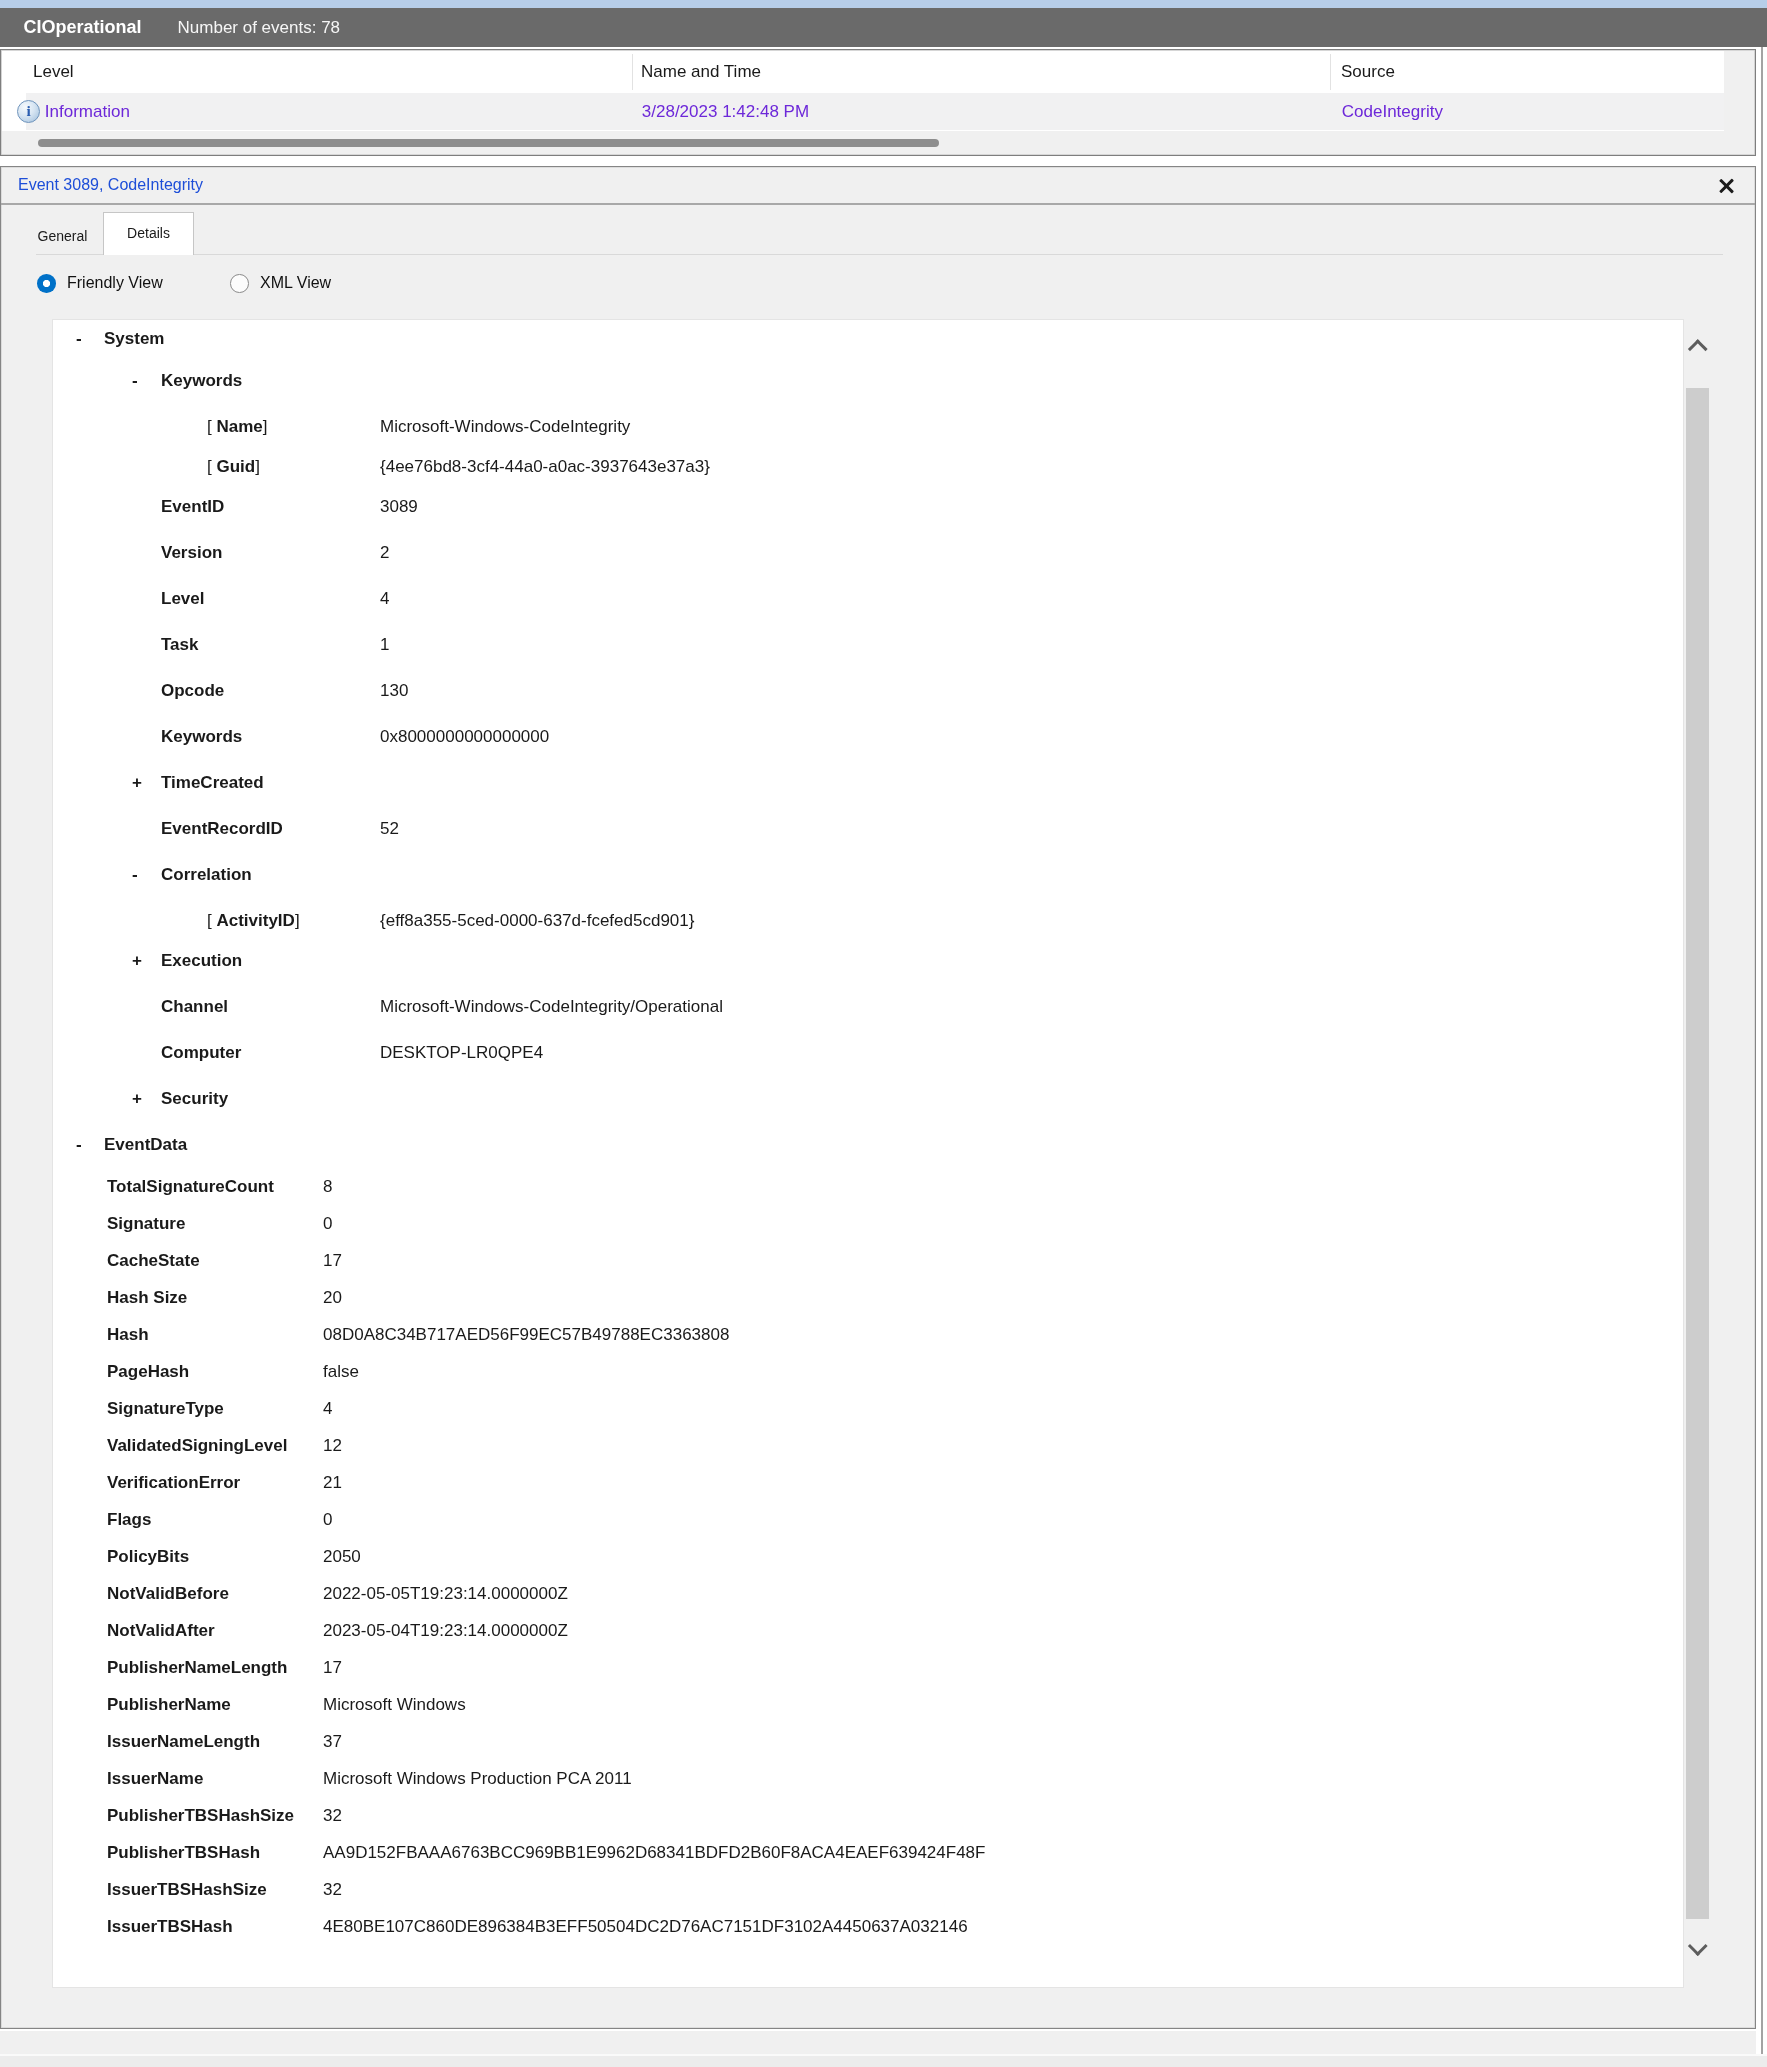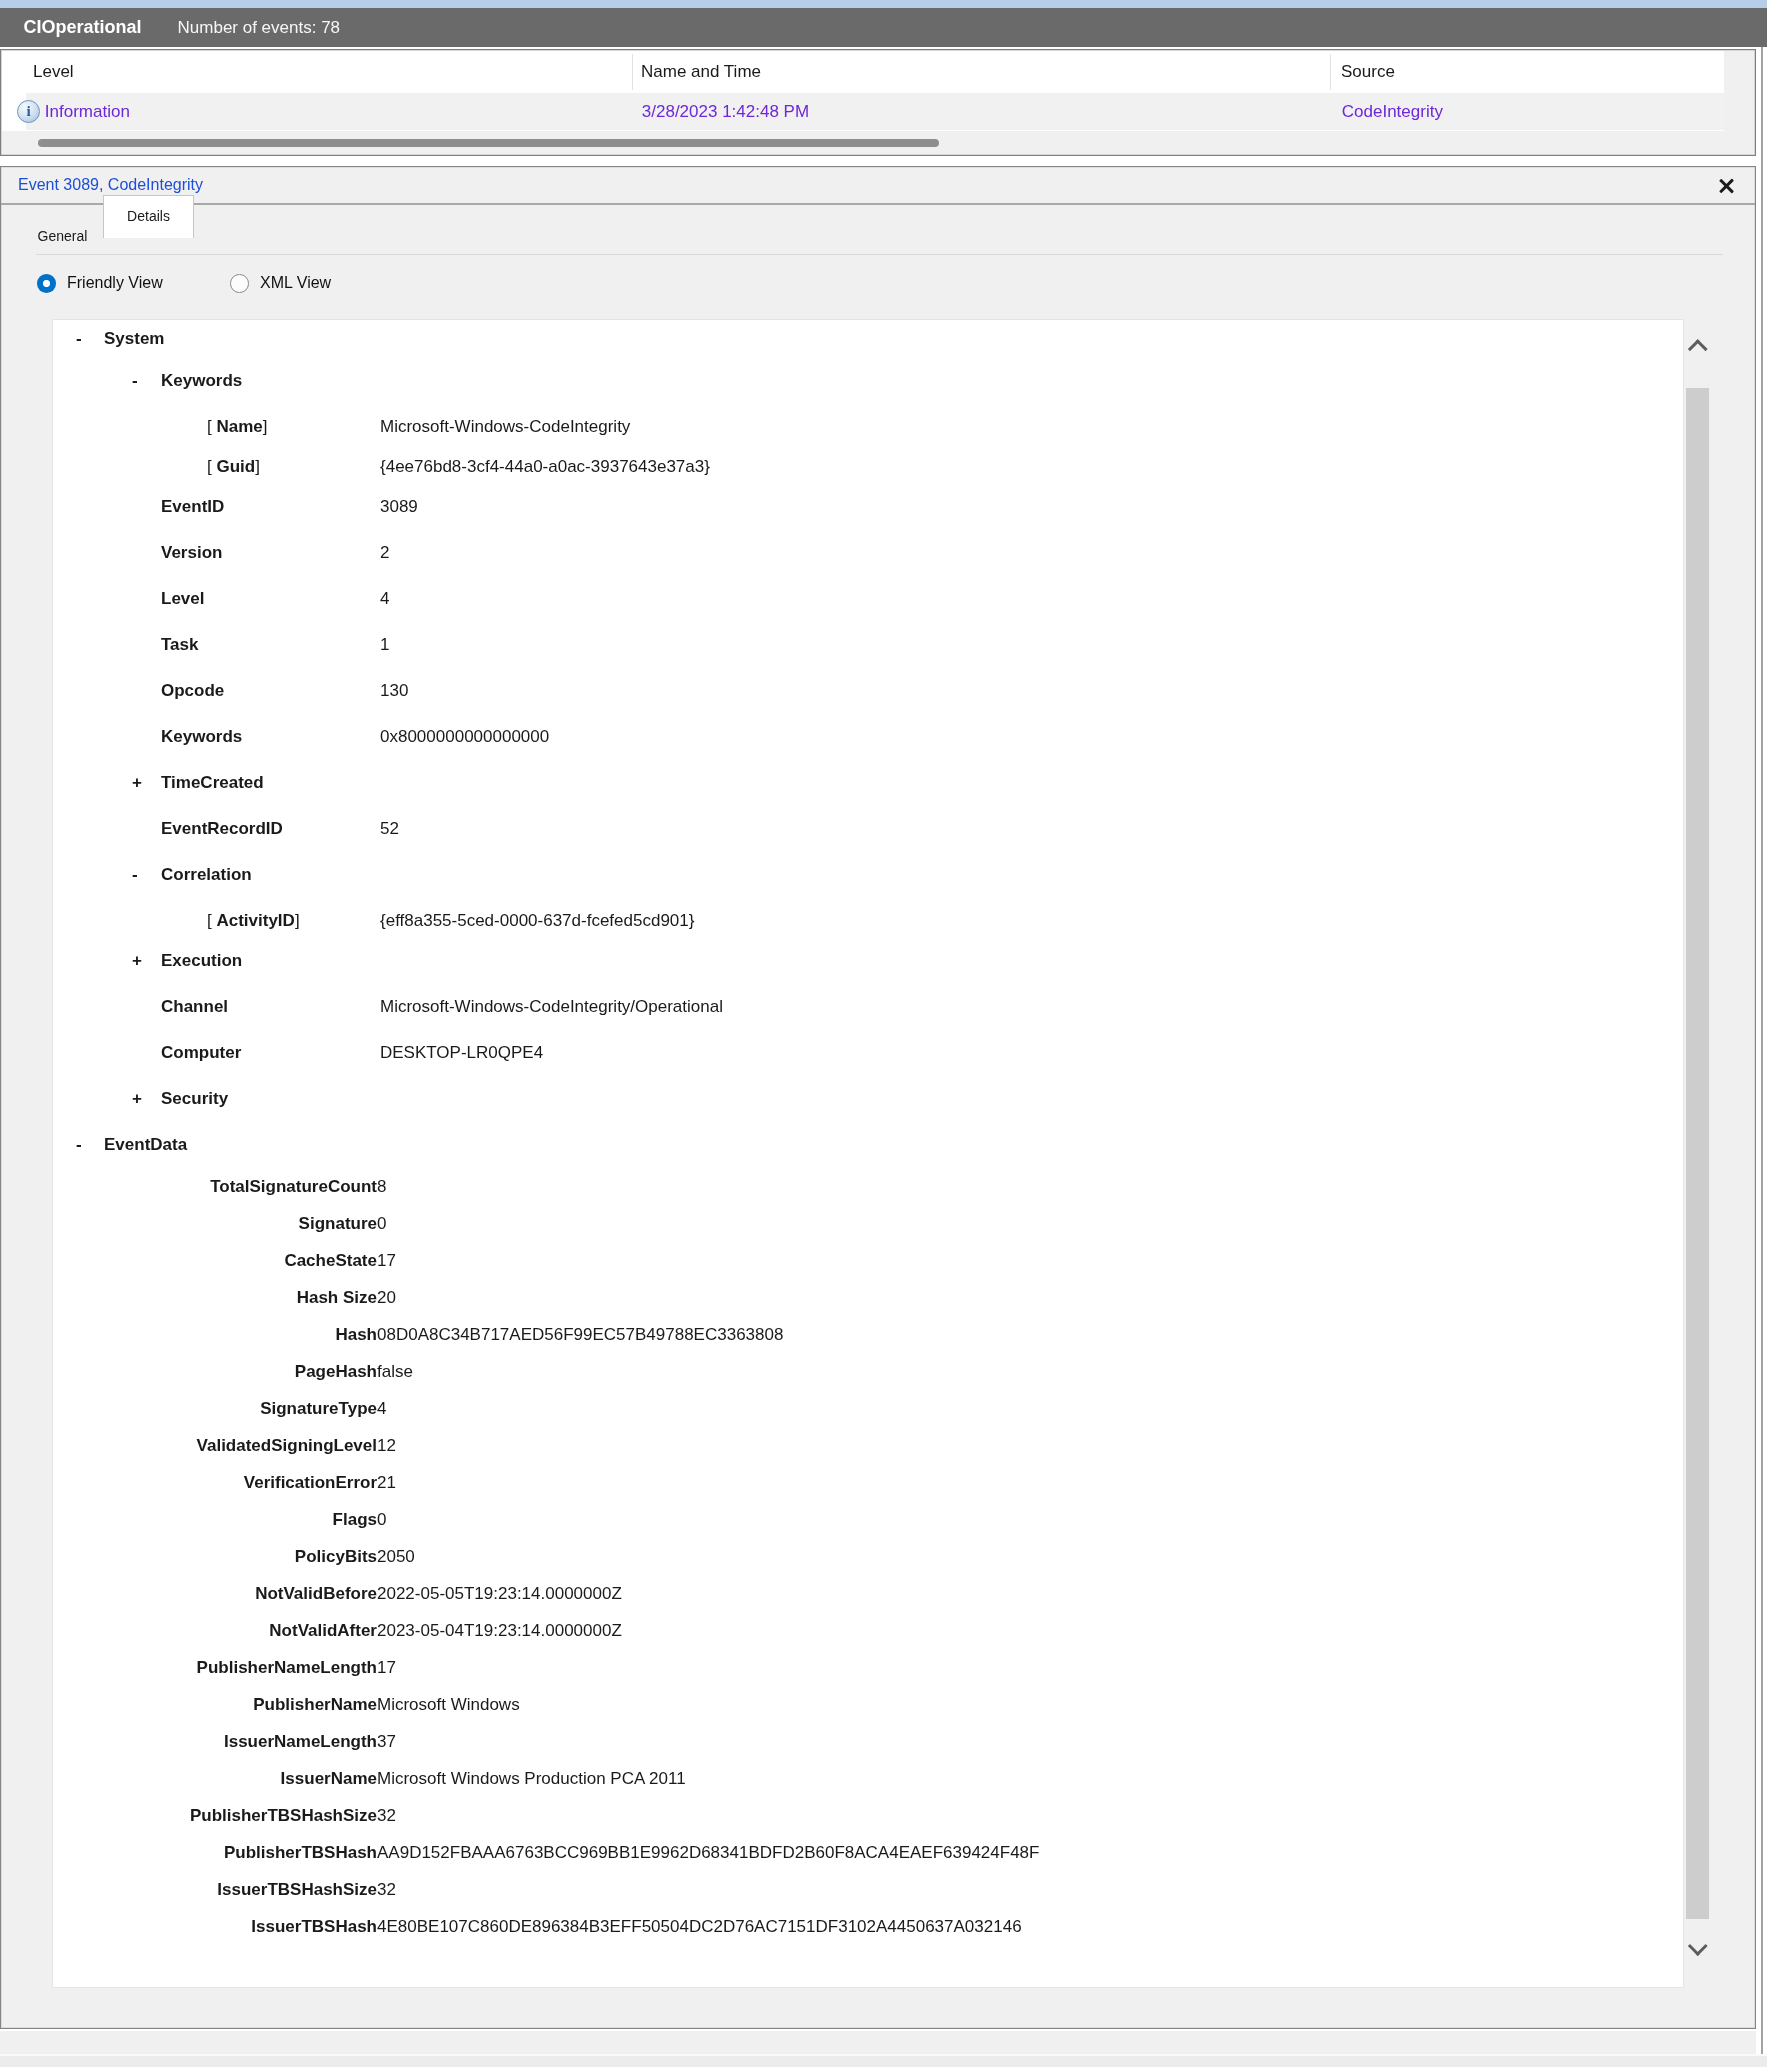--- a/index.html
+++ b/index.html
@@ -37,37 +37,37 @@
     border:1.6px solid #858585;box-sizing:border-box;box-shadow:inset 0 0 0 0.8px #d6d6d6;}
   .ep-title{position:absolute;left:17px;top:0;height:36px;line-height:36px;font-size:16px;color:#1d4ed8;}
   .close-btn{position:absolute;left:1715px;top:8px;width:21px;height:21px;cursor:pointer;}
   .close-btn::before,.close-btn::after{content:"";position:absolute;left:9px;top:1.6px;width:3.2px;height:18px;background:#1c1c1c;border-radius:0.8px;}
   .close-btn::before{transform:rotate(45deg);}
   .close-btn::after{transform:rotate(-45deg);}
   .ep-sep{position:absolute;left:0;right:0;top:36px;height:2.4px;background:#a8a8a8;}
   .content-line{position:absolute;left:35px;right:32px;top:87px;height:0.8px;background:#d9d9d9;z-index:1;}
   .tab{position:absolute;font-size:14px;color:#1a1a1a;text-align:center;}
   .tab-general{left:21px;top:53px;width:81px;height:33px;line-height:33px;z-index:2;}
-  .tab-details{left:102px;top:28px;width:91px;height:43px;line-height:41px;background:#fff;
+  .tab-details{left:102px;top:45px;width:91px;height:43px;line-height:41px;background:#fff;
     border:0.8px solid #c6c6c6;border-bottom:none;box-sizing:border-box;z-index:3;}
   .radio{position:absolute;width:18.6px;height:18.6px;border-radius:50%;box-sizing:border-box;}
   .radio-friendly{left:36px;top:107px;background:radial-gradient(circle,#ffffff 0 3.2px,#0071c8 4px 100%);}
   .radio-xml{left:229px;top:107px;border:1.6px solid #8a8a8a;background:#fcfcfc;}
   .radio-label{position:absolute;top:106px;height:20px;line-height:20px;font-size:16px;color:#111;}
   .lab-friendly{left:66px;} .lab-xml{left:259px;}
   
   .tree{position:absolute;left:51px;top:152px;width:1632px;height:1669px;background:#fff;
     border:0.8px solid #e4e4e4;box-sizing:border-box;overflow:hidden;}
   .tree-rows{padding-top:6.5px;}
   .trow{display:flex;align-items:flex-start;position:relative;font-size:17px;line-height:23px;color:#1a1a1a;white-space:nowrap;}
   .trow .marker{position:absolute;font-weight:700;top:0;}
   .kind-root{height:42px;padding-left:51px;}  .kind-root .marker{left:23px;}
   .kind-el{height:46px;padding-left:108px;}   .kind-el .marker{left:79px;}
   .kind-attr{height:40px;padding-left:154px;}
-  .kind-dleaf{height:37px;padding-left:108px;text-align:right;}
+  .kind-dleaf{height:37px;padding-left:54px;}
   .lbl{font-weight:700;flex:0 0 auto;}
   .kind-el .lbl{min-width:219px;}
   .kind-attr .lbl{min-width:173px;}
   .kind-dleaf .lbl{min-width:216px;}
   .lbl .br{font-weight:400;}
   .val{font-weight:400;}
   
   .vscroll{position:absolute;left:1683px;top:152px;width:26px;height:1669px;background:#f0f0f0;}
   .vthumb{position:absolute;left:1.6px;top:69px;width:23px;height:1531px;background:#cdcdcd;}
   .chev{position:absolute;left:7.3px;width:10.5px;height:10.5px;border:0 solid #5d5d5d;}

